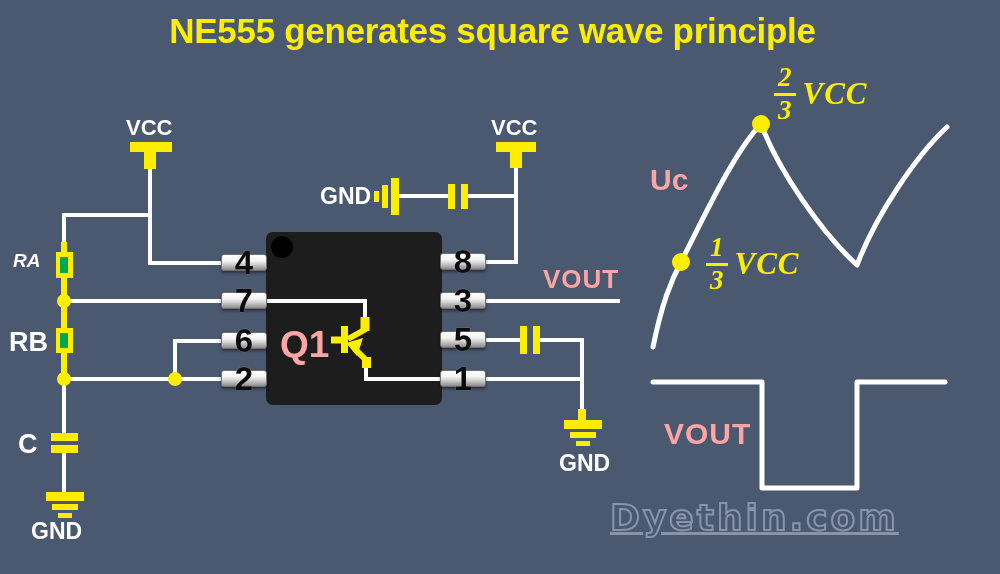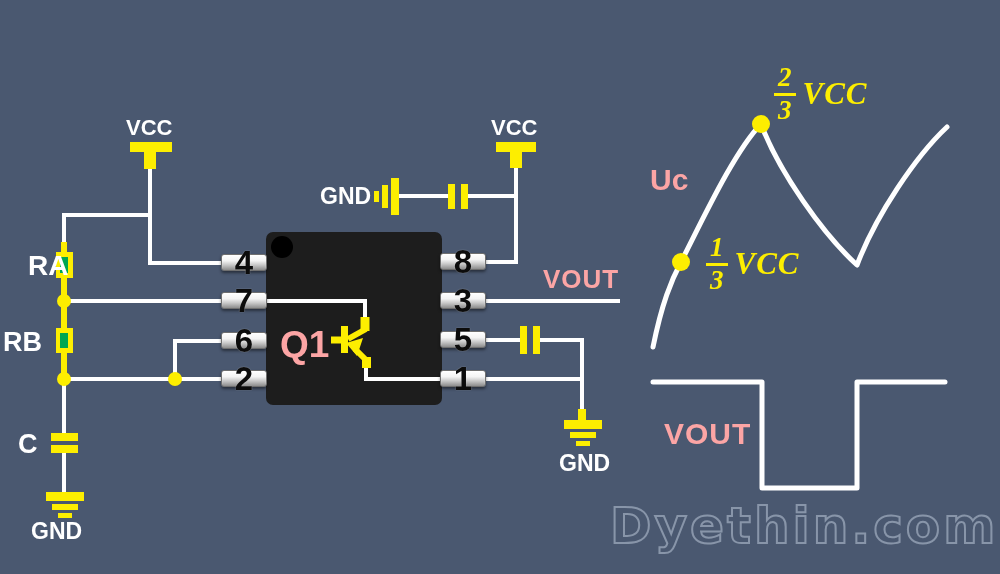--- a/index.html
+++ b/index.html
@@ -31,31 +31,33 @@
   
   .thr{
     position:absolute;display:flex;align-items:center;gap:7px;color:#fdee00;
     font-family:"Liberation Serif", serif;font-style:italic;font-weight:bold;
   }
   .frac{display:inline-flex;flex-direction:column;align-items:center;font-size:27px;line-height:1.02;}
   .frac .num{border-bottom:3px solid #fdee00;padding:0 4px 1px;}
   .frac .den{padding-top:1px;}
   .thr .unit{font-size:31px;letter-spacing:1px;}
   #watermark{
-    position:absolute;left:610px;top:497px;font-size:50px;font-weight:bold;
+    position:absolute;left:610px;top:497px;font-size:36px;font-weight:bold;
     letter-spacing:3px;color:transparent;
     -webkit-text-stroke:2px rgba(198,210,226,0.5);
     font-family:"DejaVu Sans", sans-serif;
+    text-decoration:underline;
   }
 </style>
 </head>
 <body>
 
 <div class="stage">
 
+  <div id="title">NE555 generates square wave principle</div>
 
   <svg class="cir" width="1000" height="574" viewBox="0 0 1000 574">
 
     <g>
       <rect x="266" y="232" width="176" height="173" rx="7" fill="#1d1d1d"></rect>
       <circle cx="282" cy="247" r="11" fill="#000000"></circle>
     </g>
 
     <g stroke="#ffffff" stroke-width="4" fill="none">
       <path d="M150,167 V263 H224"></path>
@@ -184,22 +186,22 @@
   <div class="pin" style="left:440px;top:331px;">
       <span>5</span>
     </div>
   <div class="pin" style="left:440px;top:370px;">
       <span>1</span>
     </div>
 
   <div class="lbl" style="left:126px;top:115px;font-size:22px;">VCC</div>
   <div class="lbl" style="left:491px;top:115px;font-size:22px;">VCC</div>
   <div class="lbl" style="left:320px;top:183px;font-size:23px;">GND</div>
-  <div class="lbl" style="left:28px;top:250px;font-size:28px;">RA</div>
-  <div class="lbl" style="left:3px;top:327px;font-size:27px;">RB</div>
+  <div class="lbl" style="left:13px;top:250px;font-size:19px;font-style:italic;">RA</div>
+  <div class="lbl" style="left:9px;top:327px;font-size:27px;">RB</div>
   <div class="lbl" style="left:18px;top:429px;font-size:27px;">C</div>
   <div class="lbl" style="left:31px;top:518px;font-size:23px;">GND</div>
   <div class="lbl" style="left:559px;top:450px;font-size:23px;">GND</div>
   <div class="lbl ylw" style="left:280px;top:324px;font-size:37px;">Q1</div>
   <div class="lbl ylw" style="left:543px;top:264px;font-size:26px;letter-spacing:1px;">VOUT</div>
 
   <div class="lbl ylw" style="left:650px;top:163px;font-size:30px;">Uc</div>
   <div class="lbl ylw" style="left:664px;top:417px;font-size:30px;letter-spacing:1px;">VOUT</div>
 
   <div class="thr" style="left:774px;top:64px;">

